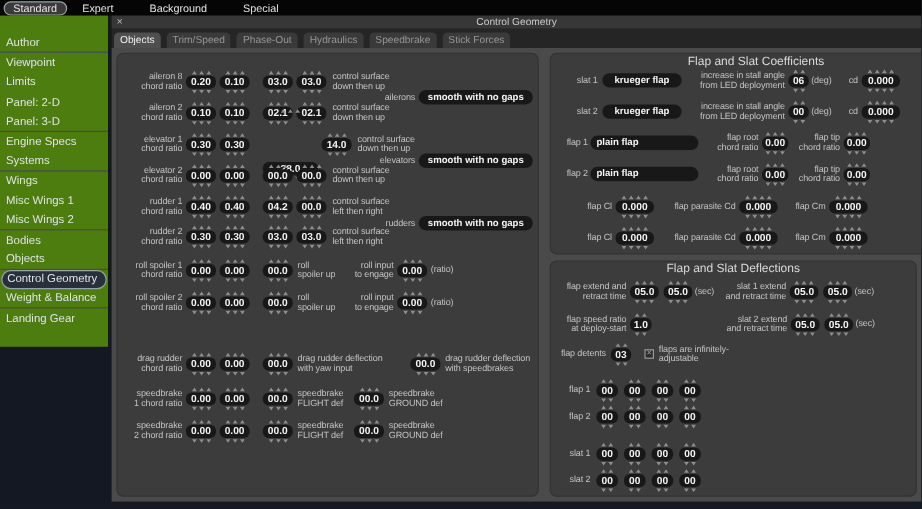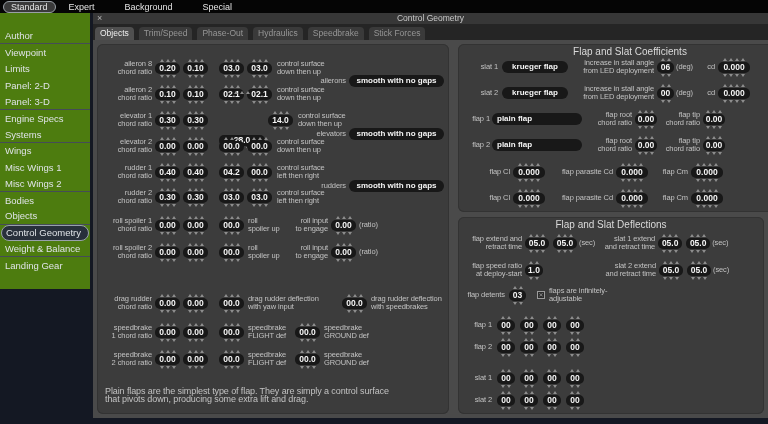--- a/index.html
+++ b/index.html
@@ -808,26 +808,20 @@
                 <i class="tri td"></i>
                 <i class="tri td"></i>
                 <i class="tri td"></i>
               </div>
             </div>
             <div class="txt" style="margin-left: 4px;">
               <div>speedbrake</div>
               <div>GROUND def</div>
             </div>
           </div>
-          <div class="row" style="top: 340px;">
-            <div class="txt" style="font-size: 9px; margin-left: 0px;">
-              <div>Plain flaps are the simplest type of flap. They are simply a control surface</div>
-              <div>that pivots down, producing some extra lift and drag.</div>
-            </div>
-          </div>
         </div>
         <div class="panel" style="left: 365px; top: 4px; width: 344px; height: 168px;">
           <div class="ptitle">Flap and Slat Coefficients</div>
           <div class="row" style="top: 12px;">
             <div class="lab" style="width: 32px; margin-left: 0px;">
               <div>slat 1</div>
             </div>
             <div class="pill dd" style="width: 56px; box-sizing: content-box; margin-left: 4px;">krueger flap</div>
             <div class="lab" style="width: 80px; margin-left: 6px;">
               <div>increase in stall angle</div>

